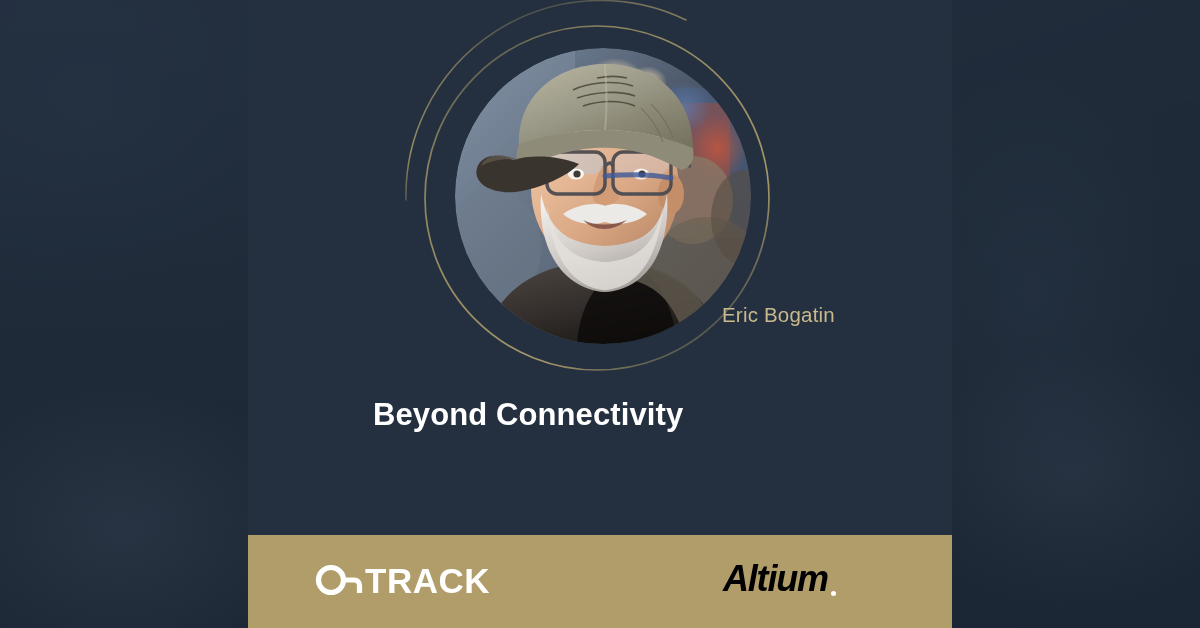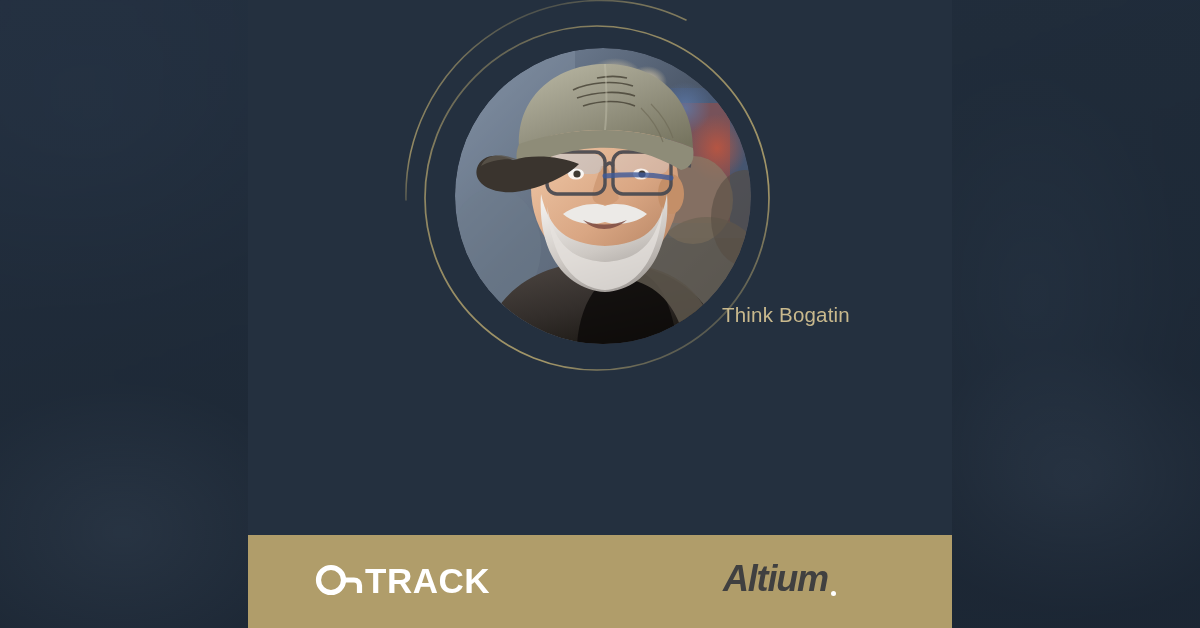--- a/index.html
+++ b/index.html
@@ -109,21 +109,21 @@
     left:475px; top:26px;
     display:flex; align-items:baseline;
     color:#ffffff;
   }
   .altium-word {
     font-size:36px;
     font-weight:bold;
     font-style:italic;
     letter-spacing:-1.2px;
     line-height:1;
-    color:#404040;
+    color:#000000;
   }
   .altium-dot {
     width:5px; height:5px;
     border-radius:50%;
     background:#ffffff;
     margin-left:3px;
     align-self:flex-end;
     margin-bottom:1px;
   }
 </style>
@@ -282,23 +282,24 @@
             <path d="M 196 56 C 206 66 214 78 218 90"></path>
           </g>
 
           <path d="M 150 16 C 152 44 152 64 150 82" stroke="#c4c2ae" stroke-width="2" fill="none" opacity="0.45"></path>
 
           <rect width="296" height="296" fill="none"></rect>
         </g>
       </svg>
     </div>
 
-    <div class="speaker-name">Think Bogatin</div>
+    <div class="speaker-name">Eric Bogatin</div>
 
     <div class="title">
+      <div>Beyond Connectivity</div>
     </div>
 
     <div class="footer-bar">
 
       <div class="ontrack-logo">
         <svg width="50" height="36" viewBox="0 0 50 36">
           <circle cx="17" cy="18" r="12.5" fill="none" stroke="#ffffff" stroke-width="5.2"></circle>
           <path d="M 29 18 L 40 18 C 43.5 18 45.5 20.2 45.5 23.6 L 45.5 31" fill="none" stroke="#ffffff" stroke-width="5.2" stroke-linecap="butt" stroke-linejoin="miter"></path>
         </svg>
         <span class="ontrack-word">TRACK</span>

